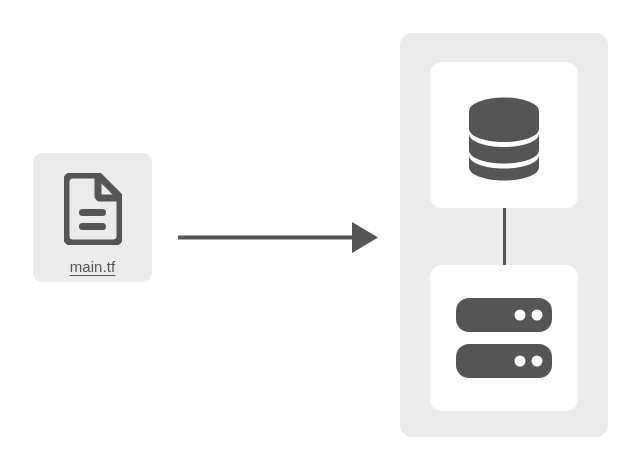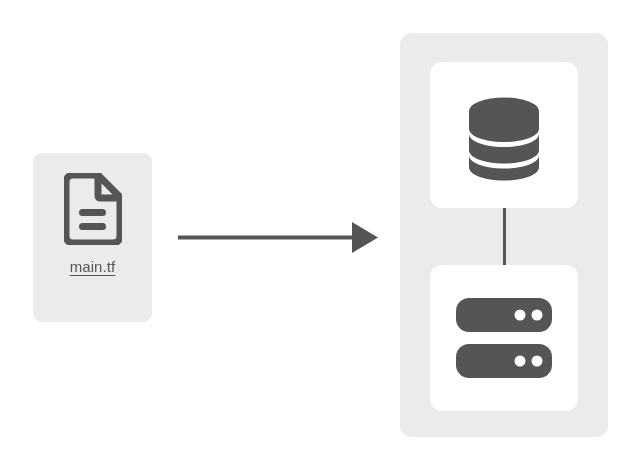--- a/index.html
+++ b/index.html
@@ -22,21 +22,21 @@
     width: 640px;
     height: 475px;
   }
 
   
   .file-card {
     position: absolute;
     left: 33px;
     top: 153px;
     width: 119px;
-    height: 169px;
+    height: 129px;
     background: #ebebeb;
     border-radius: 9px;
   }
 
   .file-icon-wrap {
     position: absolute;
     left: 50%;
     top: 20px;
     transform: translateX(-50%);
     width: 58px;

